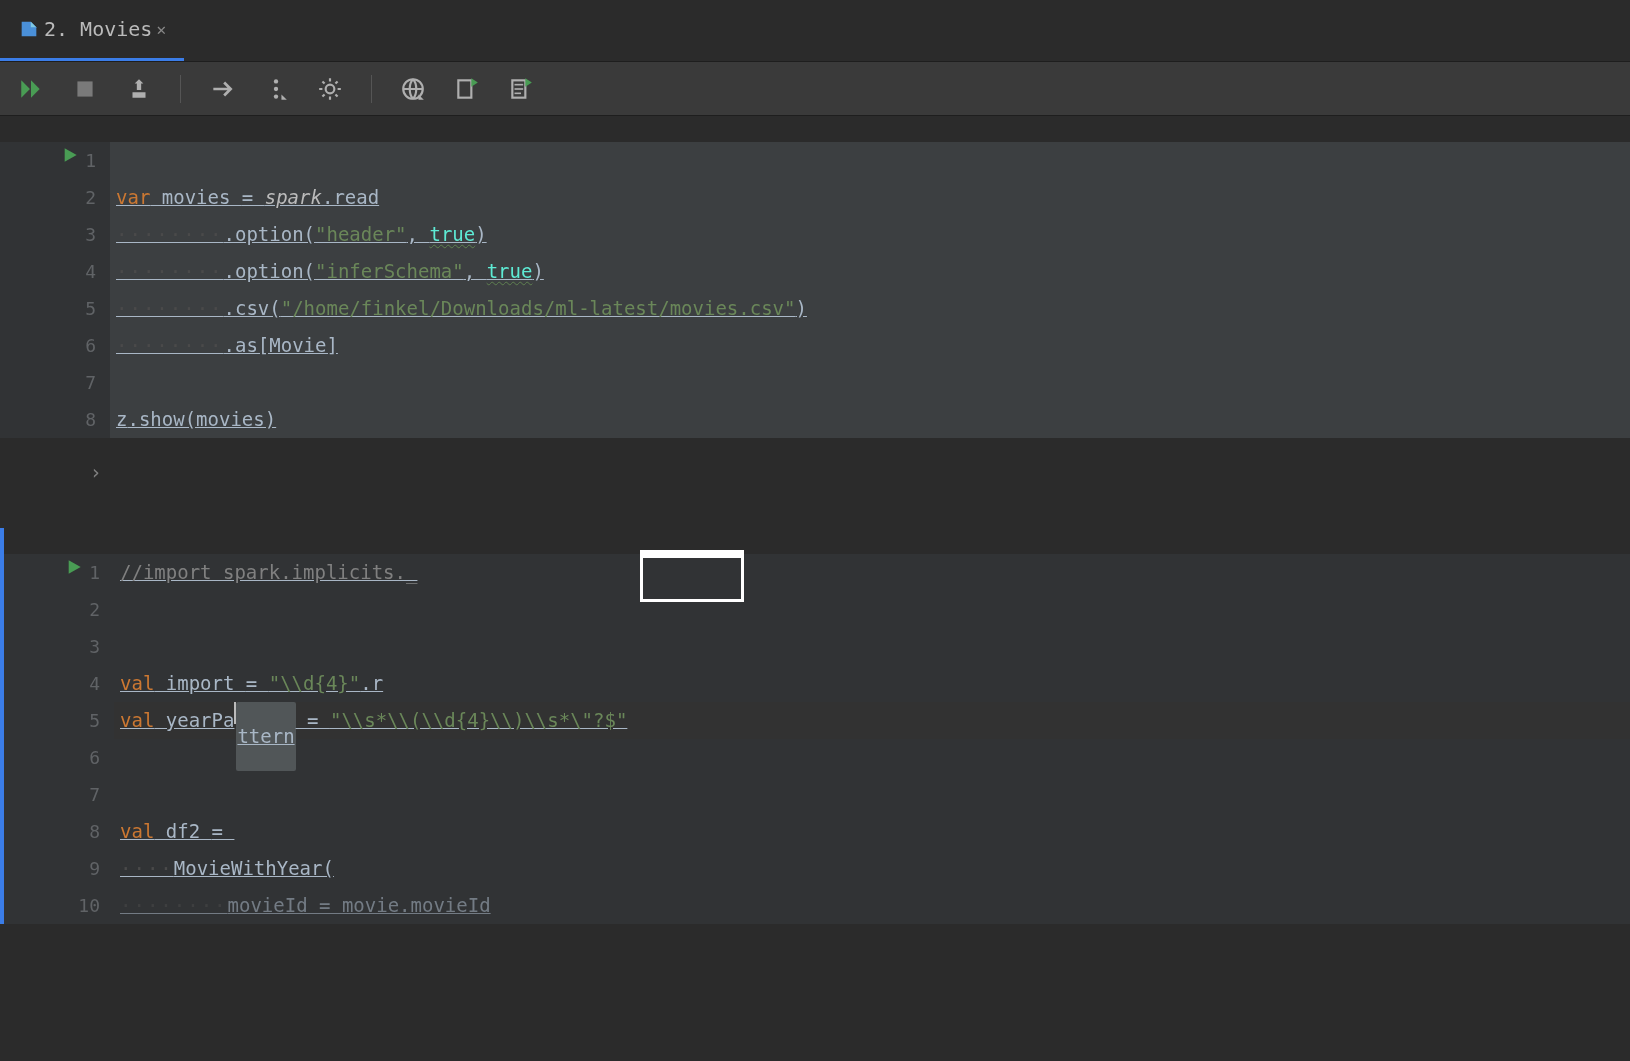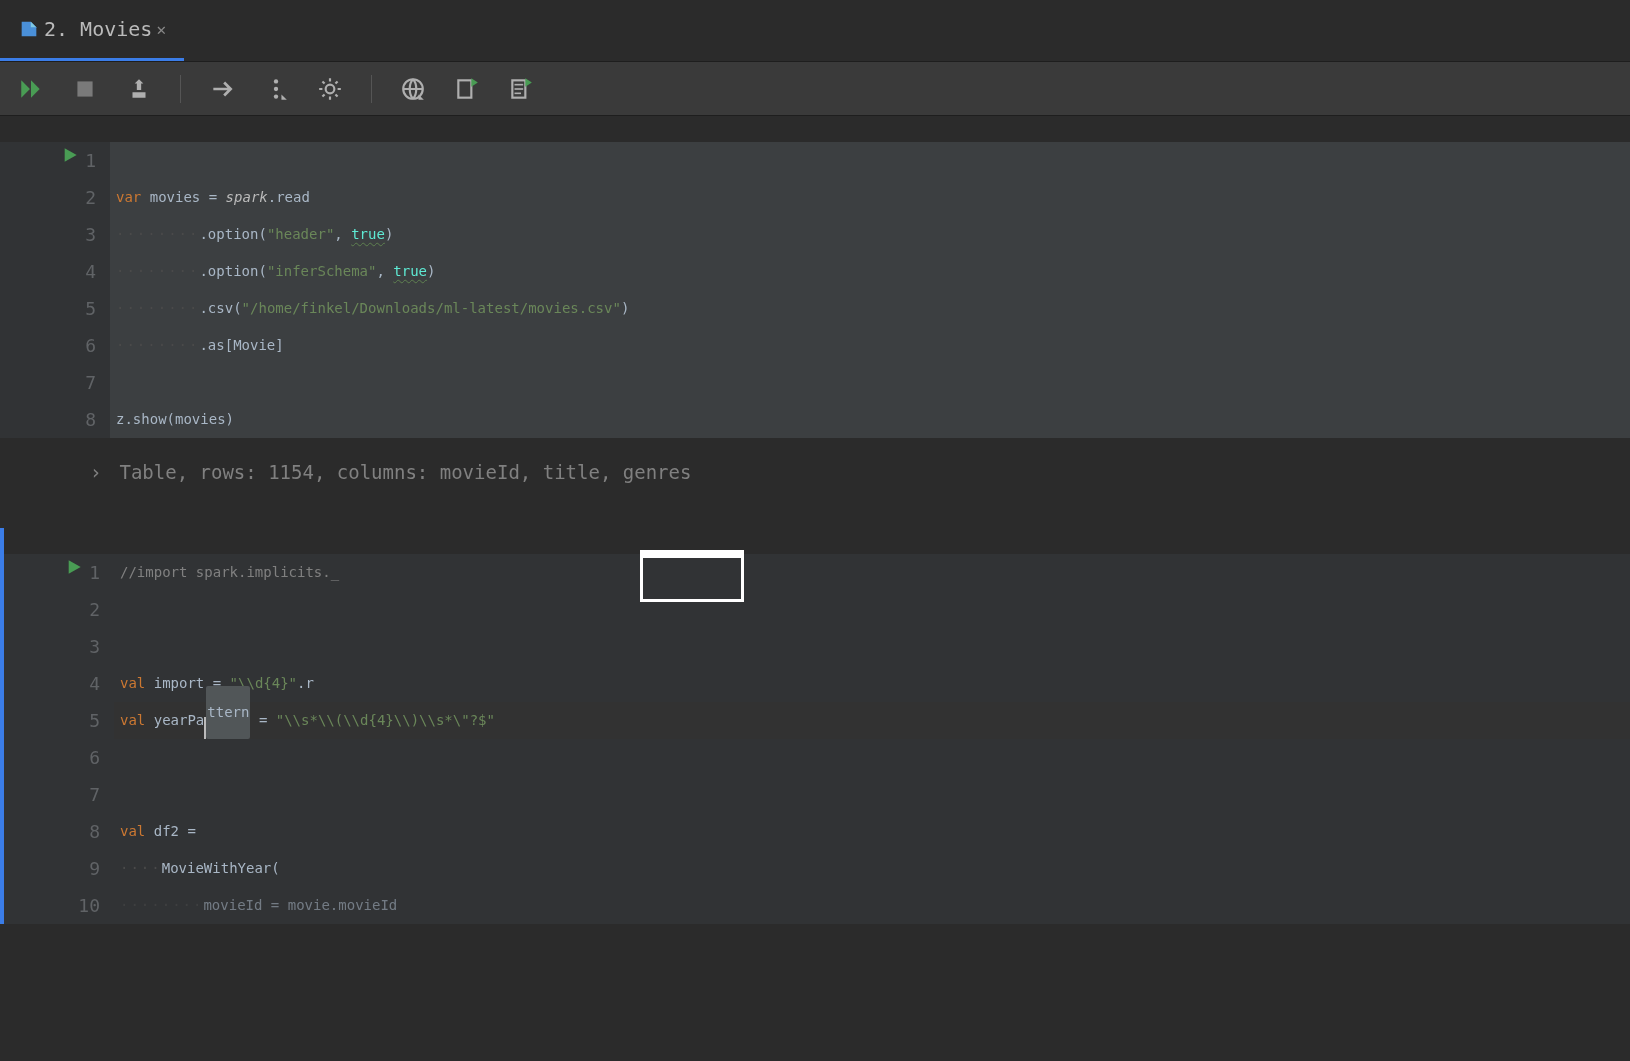--- a/index.html
+++ b/index.html
@@ -77,25 +77,26 @@
 .code-area {
   flex: 1;
   background: #3c3f41;
   padding: 0;
 }
 .code-cell.cell-1 .code-area { background: #3c3f41; }
 .code-cell.cell-2 .code-area { background: #313335; }
 .code-line {
   height: 37px;
   display: flex;
-  align-items: flex-end;
+  align-items: flex-start;
   padding-left: 6px;
   white-space: pre;
-  font-size: 14px;
+  font-size: 19px;
   line-height: 37px;
+  text-decoration: underline;
 }
 .code-line.hl { background: #323232; }
 .kw { color: #cc7832; }
 .str { color: #6a8759; }
 .ident { color: #a9b7c6; }
 .spark { color: #bbb; font-style: italic; }
 .num-lit { color: #5eead4; text-decoration: underline wavy #5e8050 1px; text-underline-offset: 3px; }
 .comment { color: #808080; }
 .dots { color: #4a4a4a; letter-spacing: 2px; }
 .result-row {
@@ -114,21 +115,21 @@
   position: absolute;
   left: 636px;
   top: 22px;
   width: 104px;
   height: 52px;
   border: 3px solid #fff;
   border-top-width: 8px;
   pointer-events: none;
 }
 .code-cell.cell-2 { position: relative; }
-.highlight-span { background: #515658; border-radius: 2px; padding: 8px 1px; }
+.highlight-span { background: #515658; border-radius: 2px; padding: 16px 1px; }
 .caret { display:inline-block; width:2px; height:22px; background:#bbb; vertical-align: middle; }
 </style>
 </head>
 <body>
 
 <div class="tab-bar">
   <div class="tab">
     <span class="tab-icon">
       <svg viewBox="0 0 24 24">
           <path fill="#4a90d9" d="M4 4 L14 4 L20 10 L20 20 L4 20 Z"></path>
@@ -226,21 +227,20 @@
       <div class="code-line"><span class="dots">········</span><span class="ident">.option(</span><span class="str">"inferSchema"</span><span>, </span><span class="num-lit">true</span><span>)</span></div>
       <div class="code-line"><span class="dots">········</span><span class="ident">.csv(</span><span class="str">"/home/finkel/Downloads/ml-latest/movies.csv"</span><span>)</span></div>
       <div class="code-line"><span class="dots">········</span><span class="ident">.as[Movie]</span></div>
       <div class="code-line"></div>
       <div class="code-line"><span class="ident">z</span><span class="ident">.show(movies)</span></div>
     </div>
   </div>
 
   <div class="result-row">
     <span class="result-chevron">›</span>
-    <span>Table, rows: 1154, columns: movieId, title, genres</span>
   </div>
 
   <div class="spacer"></div>
 
   <div class="code-cell cell-2 cell-active">
     <div class="cursor-box"></div>
     <div class="gutter">
       <div class="gutter-row">
           <span>1</span>
           <span class="run-gutter"><svg viewBox="0 0 12 12">

